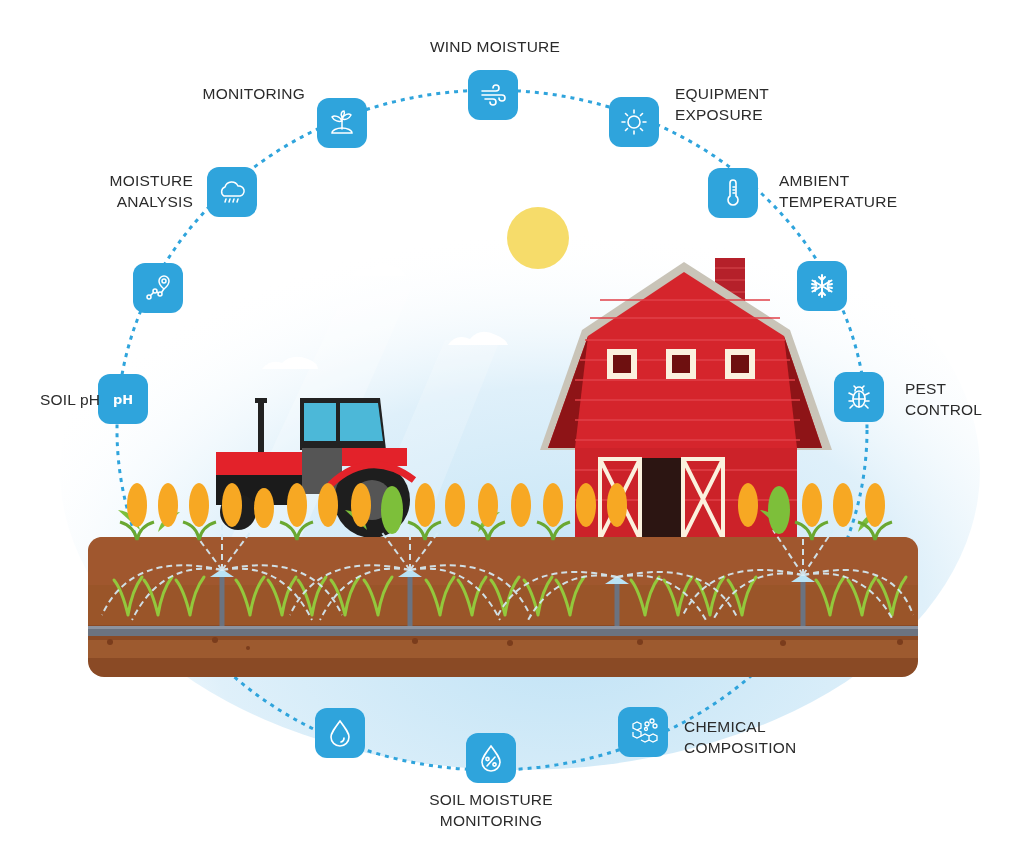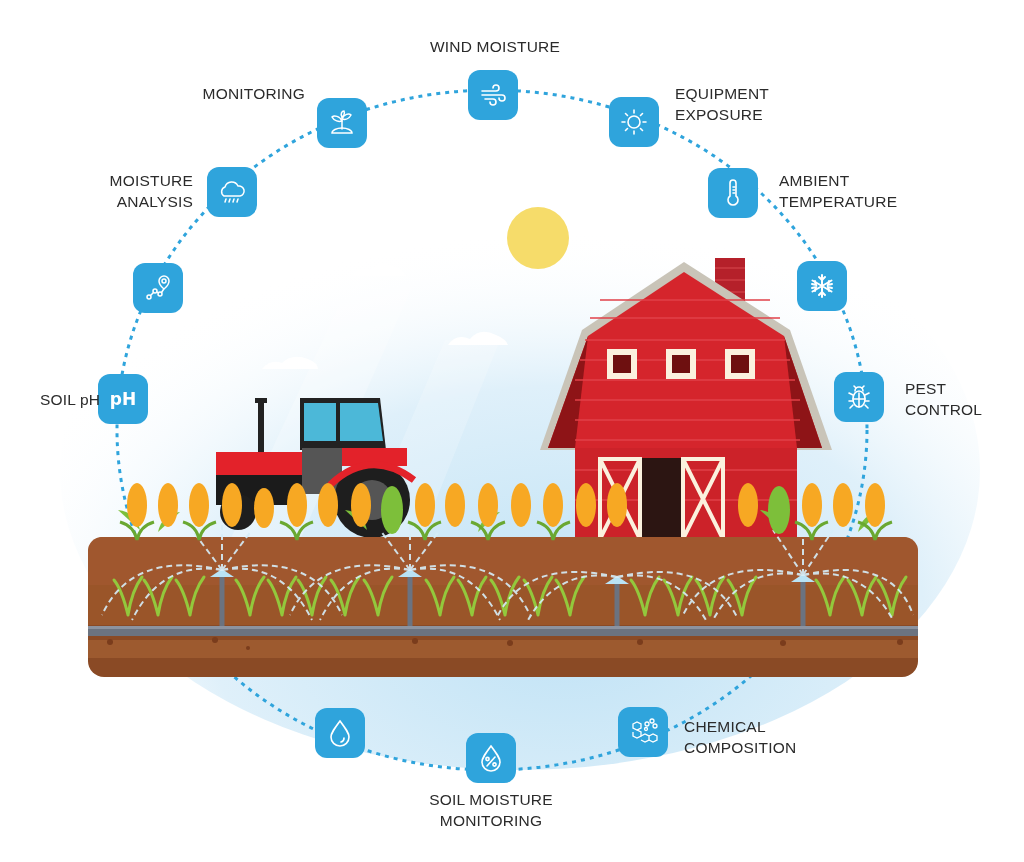--- a/index.html
+++ b/index.html
@@ -7,21 +7,21 @@
   body { position:relative; font-family:"Liberation Sans", "DejaVu Sans", sans-serif; color:#2b2b2b; }
   .stage { position:absolute; left:0; top:0; width:1024px; height:862px; }
   svg.scene { position:absolute; left:0; top:0; }
   .node { position:absolute; width:50px; height:50px; border-radius:12px; background:#2fa4dc; display:flex; align-items:center; justify-content:center; cursor:pointer; }
   .node svg { width:32px; height:32px; }
   .label { position:absolute; font-size:15.5px; line-height:21px; letter-spacing:0.2px; color:#2b2b2b; text-transform:none; white-space:nowrap; }
   .label span { display:block; }
   .l-right { text-align:right; }
   .l-left { text-align:left; }
   .l-center { text-align:center; }
-  .ph-text { color:#fff; font-weight:bold; font-size:17px; font-family:"DejaVu Sans", sans-serif; }
+  .ph-text { color:#fff; font-weight:bold; font-size:13px; font-family:"DejaVu Sans", sans-serif; }
 </style>
 </head>
 <body>
 
 <div class="stage">
 
 <svg class="scene" width="1024" height="862" viewBox="0 0 1024 862">
   <defs>
     <radialGradient id="skyGrad" cx="0.55" cy="0.75" r="0.65">
       <stop offset="0" stop-color="#bfe2f5"></stop>

